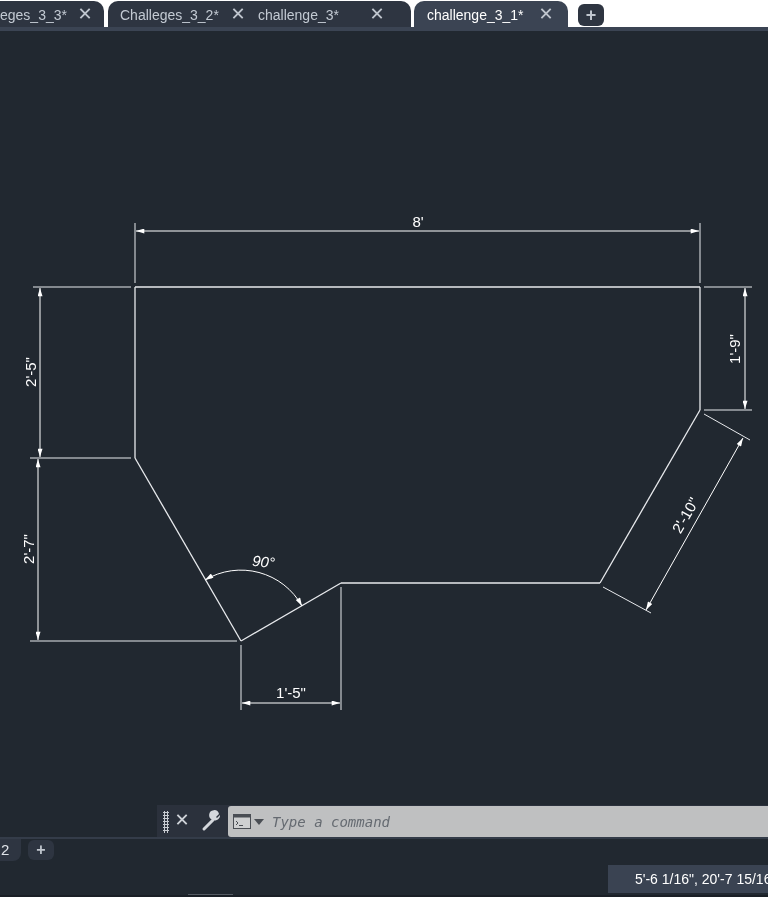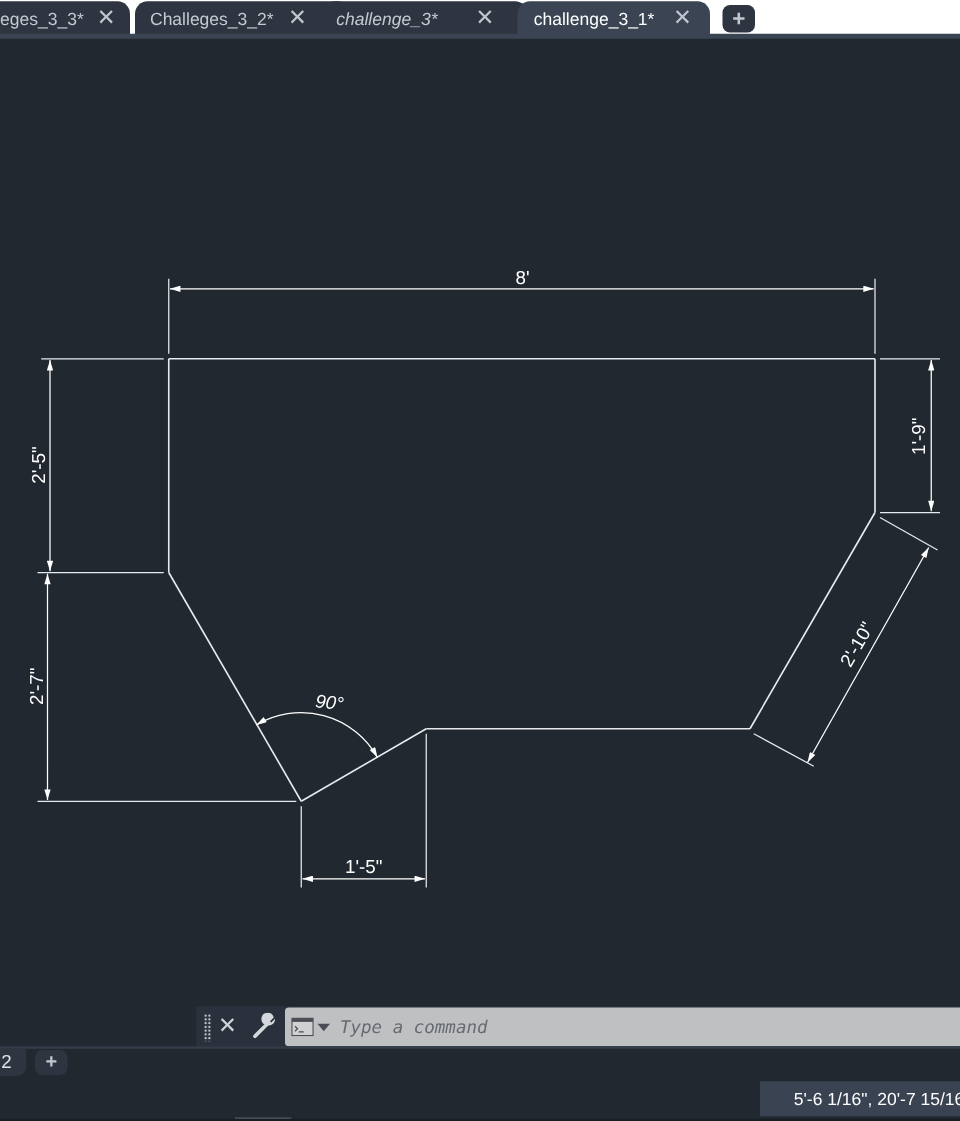--- a/index.html
+++ b/index.html
@@ -111,21 +111,21 @@
 
 <div class="tabbar">
   <div class="tab" style="left:-14px; width:118px;">
     <span class="tab-label" style="left:14px;">eges_3_3*</span>
     <span class="tab-close" style="left:89px;">✕</span>
   </div>
   <div class="tab" style="left:108px; width:172px;">
     <span class="tab-label" style="left:12px;">Challeges_3_2*</span>
     <span class="tab-close" style="left:120px;">✕</span>
   </div>
-  <div class="tab" style="left:258px; width:164px;font-style:italic;">
+  <div class="tab" style="left:247px; width:164px;">
     <span class="tab-label" style="left:11px;">challenge_3*</span>
     <span class="tab-close" style="left:120px;">✕</span>
   </div>
   <div class="tab active" style="left:414px; width:154px;">
     <span class="tab-label" style="left:13px;">challenge_3_1*</span>
     <span class="tab-close" style="left:122px;">✕</span>
   </div>
   <div class="tab-add">+</div>
   <div class="tabbar-underline"></div>
 </div>

